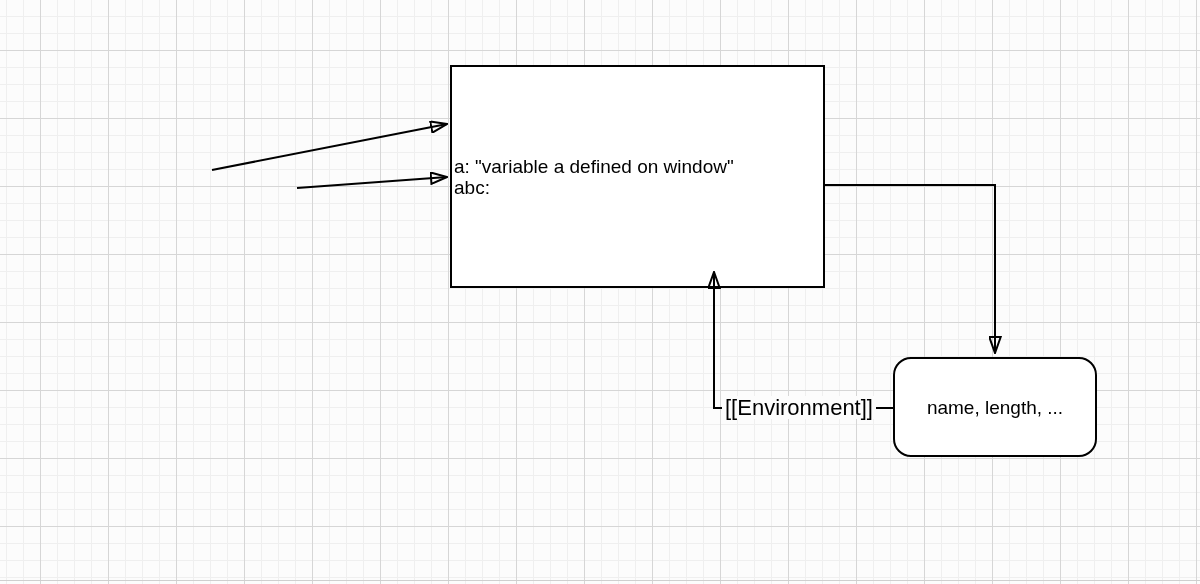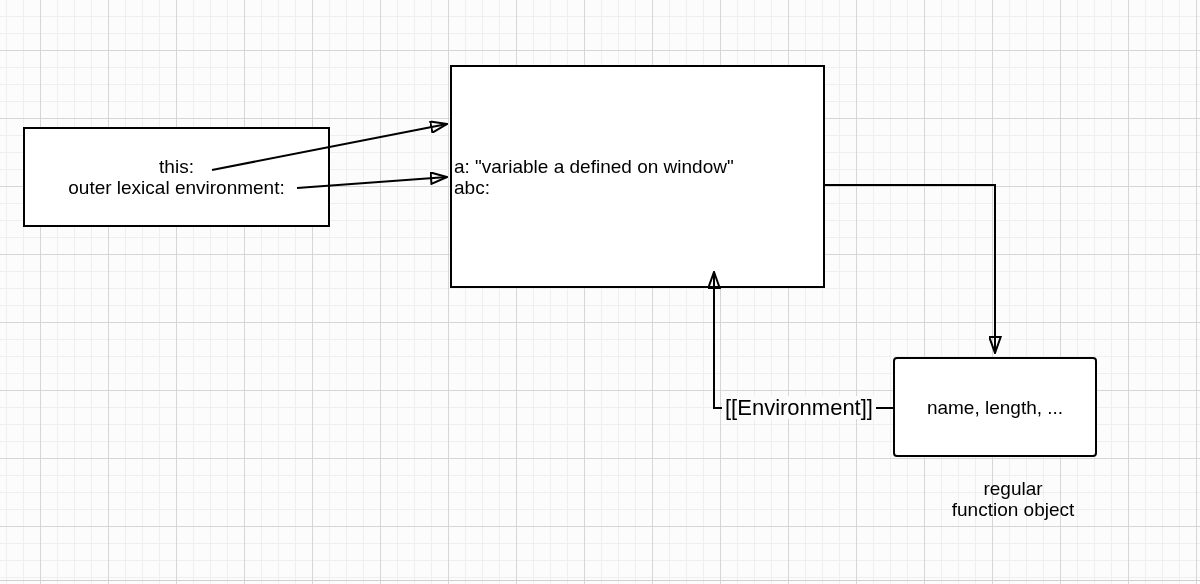--- a/index.html
+++ b/index.html
@@ -58,21 +58,21 @@
     justify-content: flex-start;
     text-align: left;
     padding-left: 2px;
   }
 
   .func-box {
     left: 893px;
     top: 357px;
     width: 204px;
     height: 100px;
-    border-radius: 4px;
+    border-radius: 18px;
     text-align: center;
   }
 
   .connectors {
     position: absolute;
     left: 0;
     top: 0;
     width: 1200px;
     height: 584px;
     z-index: 2;
@@ -129,34 +129,28 @@
       <marker id="arrow" markerUnits="userSpaceOnUse" viewBox="0 0 18 13" markerWidth="18" markerHeight="13" refX="17" refY="6.5" orient="auto">
         <path d="M1,0.8 L17,6.5 L1,12.2 Z" fill="#000000" stroke="none"></path>
       </marker>
     </defs>
     <path d="M212,170 L447,124" marker-end="url(#arrow)"></path>
     <path d="M297,188 L447,177" marker-end="url(#arrow)"></path>
     <path d="M825,185 L995,185 L995,353" marker-end="url(#arrow)"></path>
     <path d="M893,408 L714,408 L714,272" marker-end="url(#arrow)"></path>
   </svg>
 
-  <div class="shape env-box">
-    <div class="shape-text">this:
-outer lexical environment:</div>
-  </div>
 
   <div class="shape window-box">
     <div class="shape-text">a: "variable a defined on window"
 abc:</div>
   </div>
 
   <div class="shape func-box">
     <div class="shape-text">name, length, ...</div>
   </div>
 
   <div class="edge-label">[[Environment]]</div>
 
-  <div class="caption">regular
-function object</div>
 
   <div class="page-boundary"></div>
 
 </div>
 
 </body></html>

